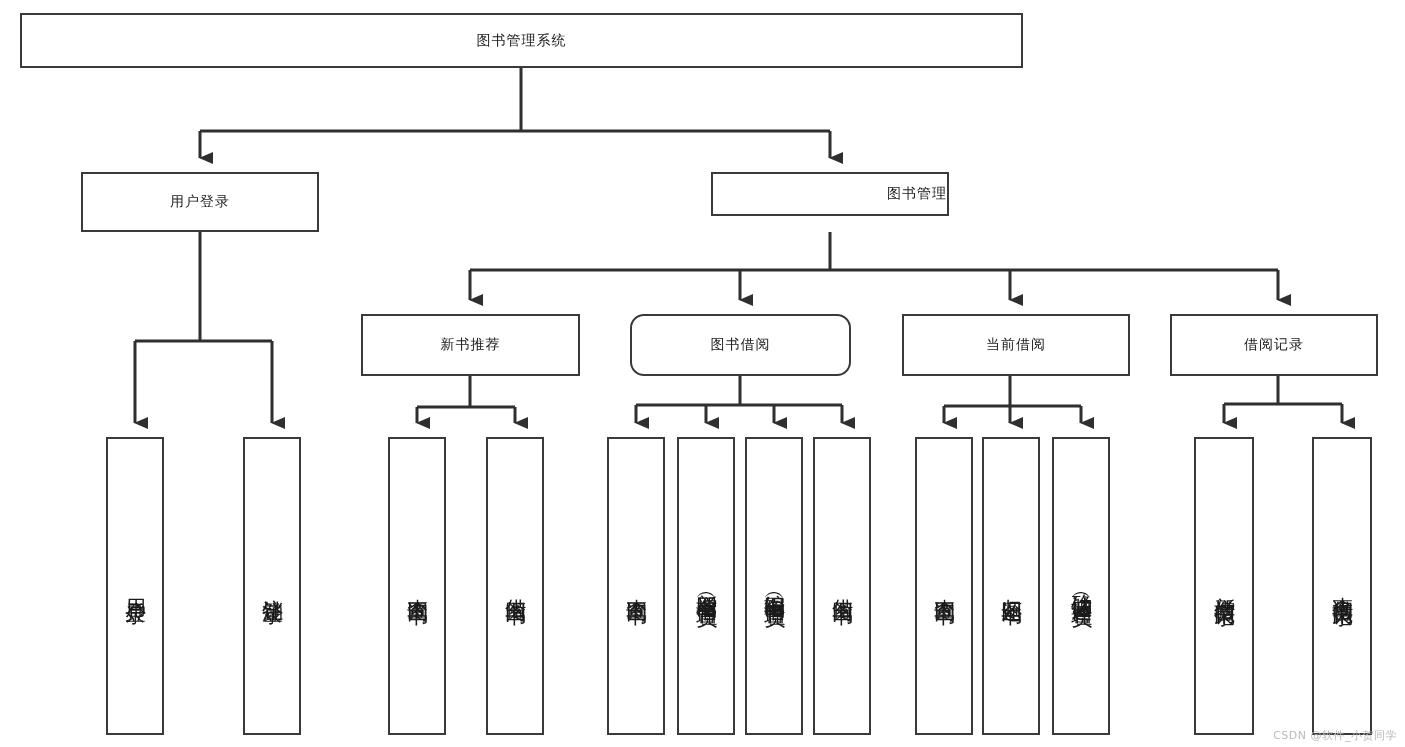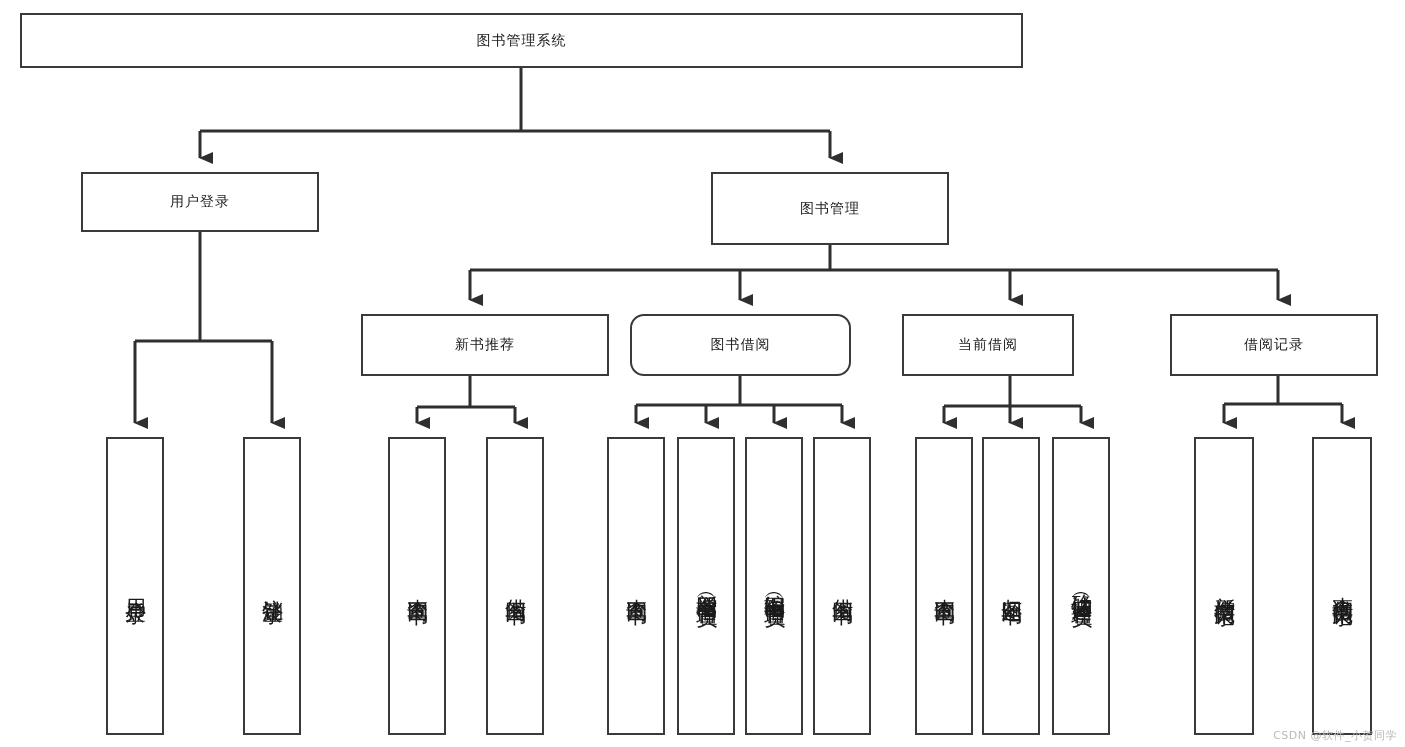--- a/index.html
+++ b/index.html
@@ -96,33 +96,33 @@
   </svg>
 
   <div class="node node-h" style="left:20px;top:13px;width:1003px;height:55px;">
     <span>图书管理系统</span>
   </div>
 
   <div class="node node-h" style="left:81px;top:172px;width:238px;height:60px;">
     <span>用户登录</span>
   </div>
 
-  <div class="node node-h" style="left:711px;top:172px;width:238px;height:73px;">
+  <div class="node node-h" style="left:711px;top:172px;width:238px;height:44px;justify-content:flex-end;">
     <span>图书管理</span>
   </div>
 
-  <div class="node node-h" style="left:361px;top:314px;width:248px;height:62px;">
+  <div class="node node-h" style="left:361px;top:314px;width:219px;height:62px;">
     <span>新书推荐</span>
   </div>
 
   <div class="node node-h" style="left:630px;top:314px;width:221px;height:62px;border-radius:14px;">
     <span>图书借阅</span>
   </div>
 
-  <div class="node node-h" style="left:902px;top:314px;width:172px;height:62px;">
+  <div class="node node-h" style="left:902px;top:314px;width:228px;height:62px;">
     <span>当前借阅</span>
   </div>
 
   <div class="node node-h" style="left:1170px;top:314px;width:208px;height:62px;">
     <span>借阅记录</span>
   </div>
 
   <div class="node node-v" style="left:106px;top:437px;width:58px;height:298px;">
     <span>用户登录</span>
   </div>

